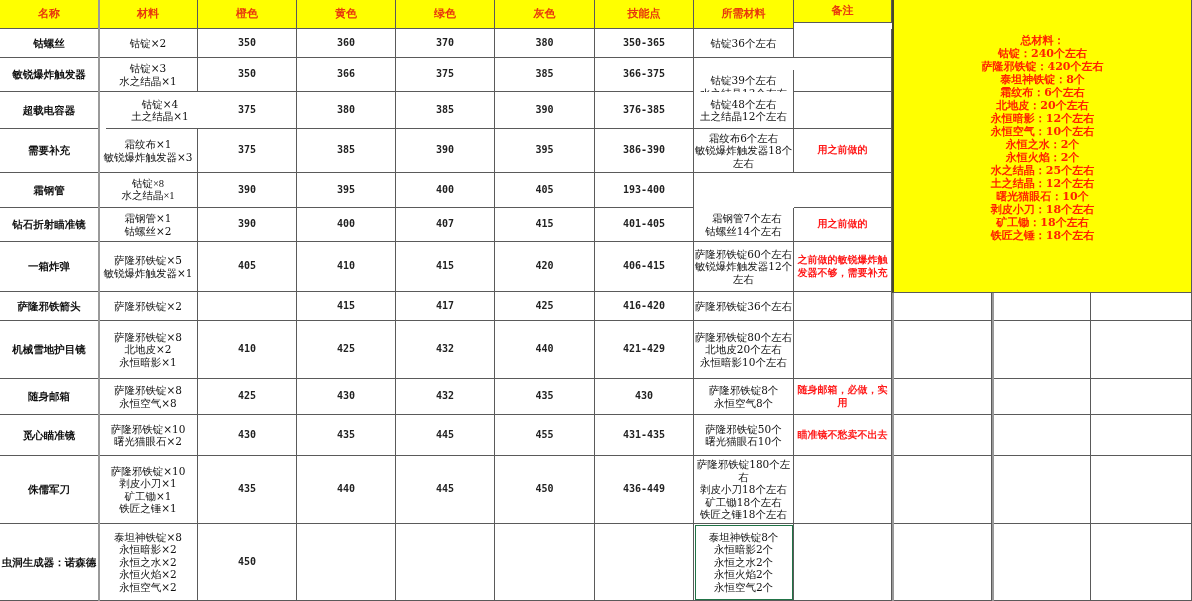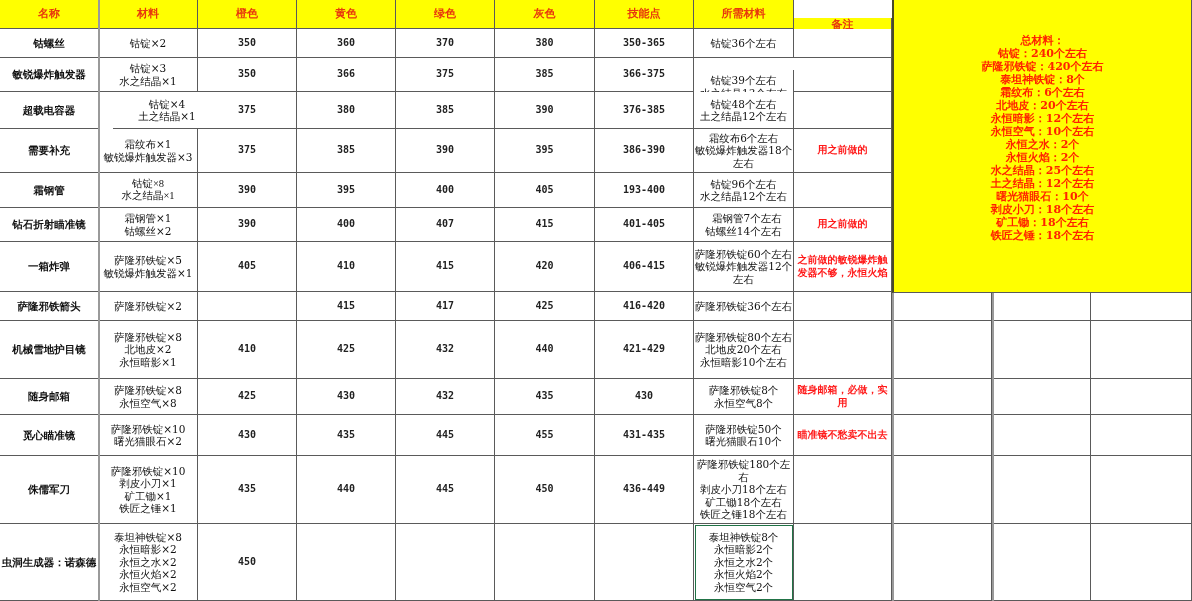--- a/index.html
+++ b/index.html
@@ -29,21 +29,21 @@
 
 <div class="sheet" id="sheet">
     <div class="cell hdr" style="left: 0px; top: 0px; width: 99px; height: 29px;">名称</div>
     <div class="cell hdr" style="left: 99px; top: 0px; width: 99px; height: 29px;">材料</div>
     <div class="cell hdr" style="left: 198px; top: 0px; width: 99px; height: 29px;">橙色</div>
     <div class="cell hdr" style="left: 297px; top: 0px; width: 99px; height: 29px;">黄色</div>
     <div class="cell hdr" style="left: 396px; top: 0px; width: 99px; height: 29px;">绿色</div>
     <div class="cell hdr" style="left: 495px; top: 0px; width: 100px; height: 29px;">灰色</div>
     <div class="cell hdr" style="left: 595px; top: 0px; width: 99px; height: 29px;">技能点</div>
     <div class="cell hdr" style="left: 694px; top: 0px; width: 100px; height: 29px;">所需材料</div>
-    <div class="cell hdr" style="left: 794px; top: 0px; width: 98px; height: 15px; margin-top: 18px;">备注</div>
+    <div class="cell hdr" style="left: 794px; top: 0px; width: 98px; height: 23px;">备注</div>
     <div class="cell name" style="left: 0px; top: 29px; width: 99px; height: 29px;">钴螺丝</div>
     <div class="cell mat" style="left: 99px; top: 29px; width: 99px; height: 29px;">钴锭×2</div>
     <div class="cell num" style="left: 198px; top: 29px; width: 99px; height: 29px;">350</div>
     <div class="cell num" style="left: 297px; top: 29px; width: 99px; height: 29px;">360</div>
     <div class="cell num" style="left: 396px; top: 29px; width: 99px; height: 29px;">370</div>
     <div class="cell num" style="left: 495px; top: 29px; width: 100px; height: 29px;">380</div>
     <div class="cell num" style="left: 595px; top: 29px; width: 99px; height: 29px;">350-365</div>
     <div class="cell req" style="left: 694px; top: 29px; width: 100px; height: 29px;">钴锭36个左右</div>
     <div class="cell note" style="left: 794px; top: 29px; width: 98px; height: 29px;"></div>
     <div class="cell name" style="left: 0px; top: 58px; width: 99px; height: 34px;">敏锐爆炸触发器</div>
@@ -51,21 +51,21 @@
 水之结晶×1</div>
     <div class="cell num" style="left: 198px; top: 58px; width: 99px; height: 34px;">350</div>
     <div class="cell num" style="left: 297px; top: 58px; width: 99px; height: 34px;">366</div>
     <div class="cell num" style="left: 396px; top: 58px; width: 99px; height: 34px;">375</div>
     <div class="cell num" style="left: 495px; top: 58px; width: 100px; height: 34px;">385</div>
     <div class="cell num" style="left: 595px; top: 58px; width: 99px; height: 34px;">366-375</div>
     <div class="cell req" style="left: 694px; top: 58px; width: 100px; height: 34px; margin-top: 12px;">钴锭39个左右
 水之结晶13个左右</div>
     <div class="cell note" style="left: 794px; top: 58px; width: 98px; height: 34px;"></div>
     <div class="cell name" style="left: 0px; top: 92px; width: 99px; height: 37px;">超载电容器</div>
-    <div class="cell mat" style="left: 113px; top: 92px; width: 109px; height: 37px;">钴锭×4
+    <div class="cell mat" style="left: 106px; top: 92px; width: 109px; height: 37px;">钴锭×4
 土之结晶×1</div>
     <div class="cell num" style="left: 198px; top: 92px; width: 99px; height: 37px;">375</div>
     <div class="cell num" style="left: 297px; top: 92px; width: 99px; height: 37px;">380</div>
     <div class="cell num" style="left: 396px; top: 92px; width: 99px; height: 37px;">385</div>
     <div class="cell num" style="left: 495px; top: 92px; width: 100px; height: 37px;">390</div>
     <div class="cell num" style="left: 595px; top: 92px; width: 99px; height: 37px;">376-385</div>
     <div class="cell req" style="left: 694px; top: 92px; width: 100px; height: 37px;">钴锭48个左右
 土之结晶12个左右</div>
     <div class="cell note" style="left: 794px; top: 92px; width: 98px; height: 37px;"></div>
     <div class="cell name" style="left: 0px; top: 129px; width: 99px; height: 44px;">需要补充</div>
@@ -81,22 +81,20 @@
 左右</div>
     <div class="cell note" style="left: 794px; top: 129px; width: 98px; height: 44px;">用之前做的</div>
     <div class="cell name" style="left: 0px; top: 173px; width: 99px; height: 35px;">霜钢管</div>
     <div class="cell mat" style="left: 99px; top: 173px; width: 99px; height: 35px; font-family: Liberation Serif, serif;">钴锭×8
 水之结晶×1</div>
     <div class="cell num" style="left: 198px; top: 173px; width: 99px; height: 35px;">390</div>
     <div class="cell num" style="left: 297px; top: 173px; width: 99px; height: 35px;">395</div>
     <div class="cell num" style="left: 396px; top: 173px; width: 99px; height: 35px;">400</div>
     <div class="cell num" style="left: 495px; top: 173px; width: 100px; height: 35px;">405</div>
     <div class="cell num" style="left: 595px; top: 173px; width: 99px; height: 35px;">193-400</div>
-    <div class="cell req" style="left: 694px; top: 173px; width: 100px; height: 35px;">钴锭96个左右
-水之结晶12个左右</div>
     <div class="cell note" style="left: 794px; top: 173px; width: 98px; height: 35px;"></div>
     <div class="cell name" style="left: 0px; top: 208px; width: 99px; height: 34px;">钻石折射瞄准镜</div>
     <div class="cell mat" style="left: 99px; top: 208px; width: 99px; height: 34px;">霜钢管×1
 钴螺丝×2</div>
     <div class="cell num" style="left: 198px; top: 208px; width: 99px; height: 34px;">390</div>
     <div class="cell num" style="left: 297px; top: 208px; width: 99px; height: 34px;">400</div>
     <div class="cell num" style="left: 396px; top: 208px; width: 99px; height: 34px;">407</div>
     <div class="cell num" style="left: 495px; top: 208px; width: 100px; height: 34px;">415</div>
     <div class="cell num" style="left: 595px; top: 208px; width: 99px; height: 34px;">401-405</div>
     <div class="cell req" style="left: 694px; top: 208px; width: 100px; height: 34px; text-align: right;">霜钢管7个左右
@@ -106,21 +104,21 @@
     <div class="cell mat" style="left: 99px; top: 242px; width: 99px; height: 50px;">萨隆邪铁锭×5
 敏锐爆炸触发器×1</div>
     <div class="cell num" style="left: 198px; top: 242px; width: 99px; height: 50px;">405</div>
     <div class="cell num" style="left: 297px; top: 242px; width: 99px; height: 50px;">410</div>
     <div class="cell num" style="left: 396px; top: 242px; width: 99px; height: 50px;">415</div>
     <div class="cell num" style="left: 495px; top: 242px; width: 100px; height: 50px;">420</div>
     <div class="cell num" style="left: 595px; top: 242px; width: 99px; height: 50px;">406-415</div>
     <div class="cell req" style="left: 694px; top: 242px; width: 100px; height: 50px;">萨隆邪铁锭60个左右
 敏锐爆炸触发器12个
 左右</div>
-    <div class="cell note" style="left: 794px; top: 242px; width: 98px; height: 50px;">之前做的敏锐爆炸触发器不够，永恒火焰</div>
+    <div class="cell note" style="left: 794px; top: 242px; width: 98px; height: 50px;">之前做的敏锐爆炸触发器不够，需要补充</div>
     <div class="cell name" style="left: 0px; top: 292px; width: 99px; height: 29px;">萨隆邪铁箭头</div>
     <div class="cell mat" style="left: 99px; top: 292px; width: 99px; height: 29px;">萨隆邪铁锭×2</div>
     <div class="cell num" style="left: 198px; top: 292px; width: 99px; height: 29px;"></div>
     <div class="cell num" style="left: 297px; top: 292px; width: 99px; height: 29px;">415</div>
     <div class="cell num" style="left: 396px; top: 292px; width: 99px; height: 29px;">417</div>
     <div class="cell num" style="left: 495px; top: 292px; width: 100px; height: 29px;">425</div>
     <div class="cell num" style="left: 595px; top: 292px; width: 99px; height: 29px;">416-420</div>
     <div class="cell req" style="left: 694px; top: 292px; width: 100px; height: 29px;">萨隆邪铁锭36个左右</div>
     <div class="cell note" style="left: 794px; top: 292px; width: 98px; height: 29px;"></div>
     <div class="cell name" style="left: 0px; top: 321px; width: 99px; height: 58px;">机械雪地护目镜</div>

